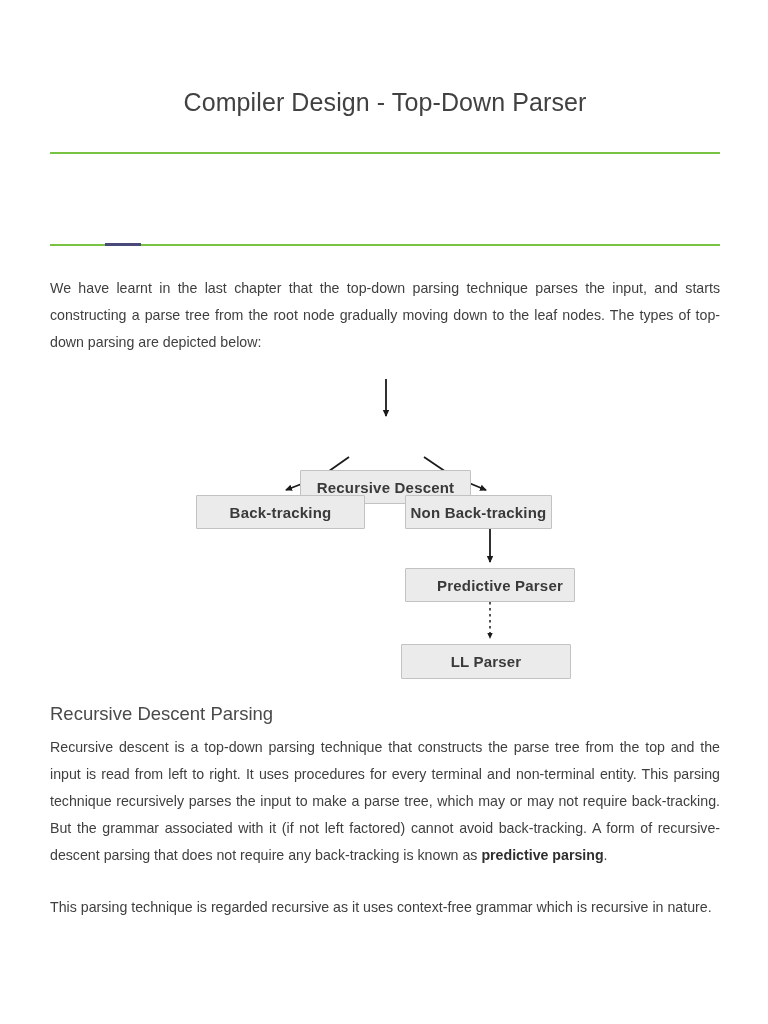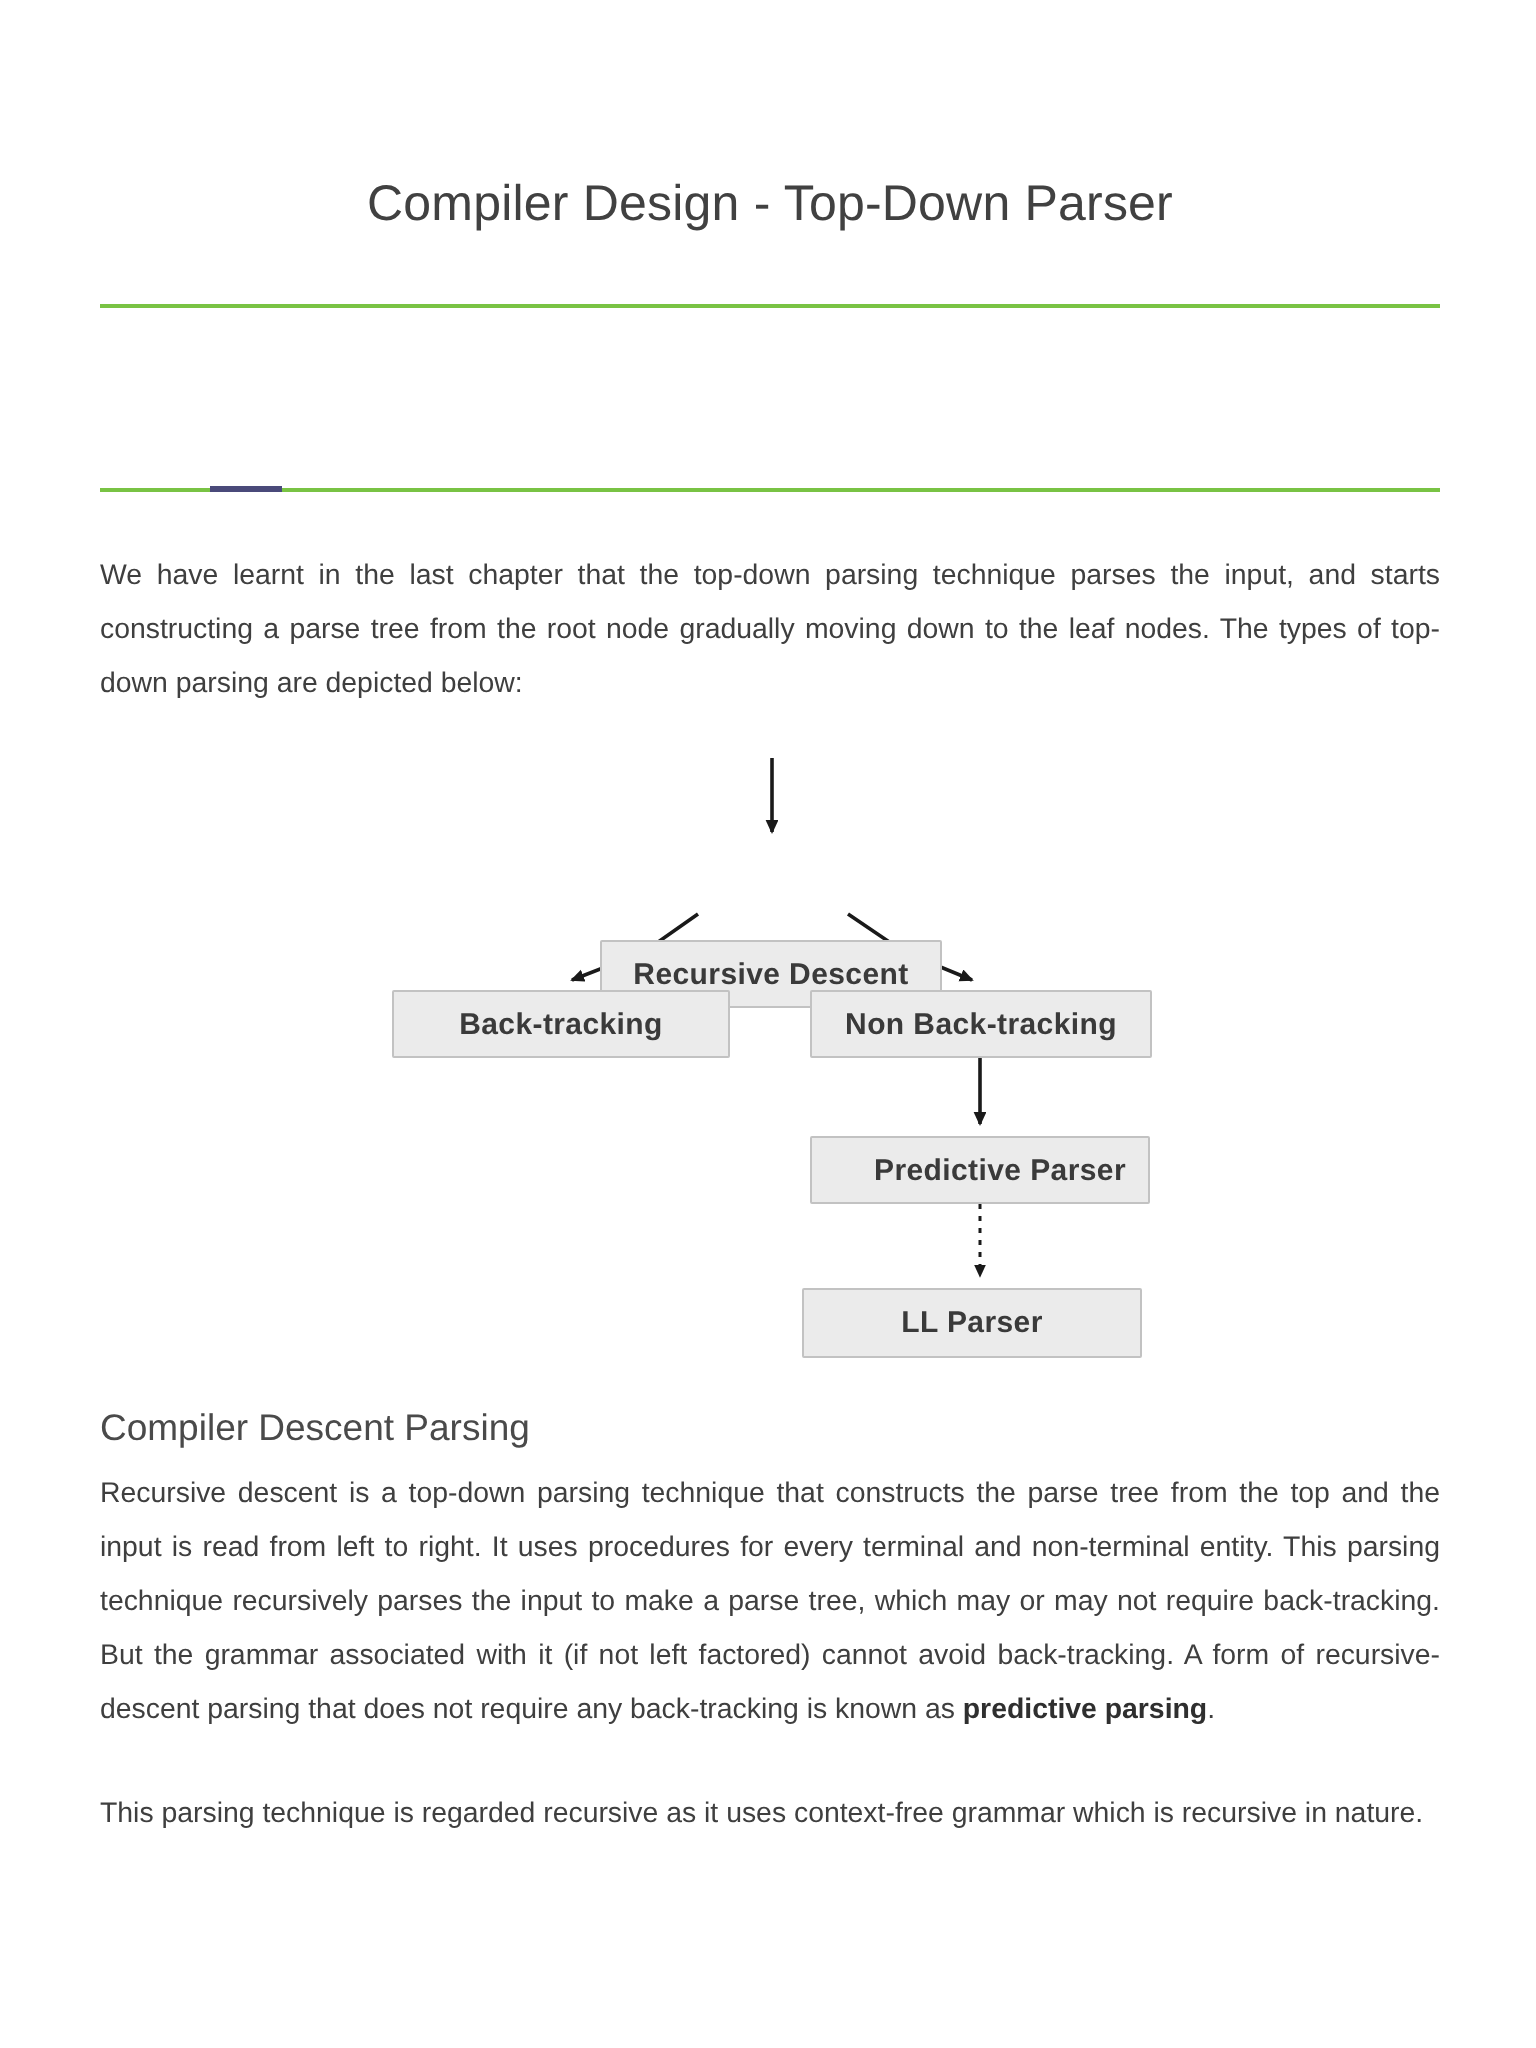--- a/index.html
+++ b/index.html
@@ -105,21 +105,21 @@
     font-size: 15px;
     font-weight: 700;
     color: #3a3a3a;
     letter-spacing: 0.2px;
     white-space: nowrap;
   }
 
   .n-topdown   { left: 301px; top: 15px;  width: 170px; height: 34px; }
   .n-recdesc   { left: 300px; top: 92px;  width: 171px; height: 34px; margin-top: 48px; }
   .n-backtrack { left: 196px; top: 165px; width: 169px; height: 34px; }
-  .n-nonback   { left: 405px; top: 165px; width: 171px; height: 34px; }
+  .n-nonback   { left: 405px; top: 165px; width: 147px; height: 34px; }
   .n-predict   { left: 405px; top: 238px; width: 170px; height: 34px; padding-left: 20px; }
   .n-llparser  { left: 401px; top: 314px; width: 170px; height: 35px; }
 </style>
 </head>
 <body>
 
 <div class="page">
 
   <div class="doc-title">Compiler Design - Top-Down Parser</div>
 
@@ -157,19 +157,19 @@
 
     <div class="node n-backtrack">Back-tracking</div>
 
     <div class="node n-nonback">Non Back-tracking</div>
 
     <div class="node n-predict">Predictive Parser</div>
 
     <div class="node n-llparser">LL Parser</div>
   </div>
 
-  <h2 class="section-title">Compiler Descent Parsing</h2>
+  <h2 class="section-title">Recursive Descent Parsing</h2>
 
   <p class="para p2"><span>Recursive descent is a top-down parsing technique that constructs the parse tree from the top and the input is read from left to right. It uses procedures for every terminal and non-terminal entity. This parsing technique recursively parses the input to make a parse tree, which may or may not require back-tracking. But the grammar associated with it (if not left factored) cannot avoid back-tracking. A form of recursive-descent parsing that does not require any back-tracking is known as </span><b>predictive parsing</b><span>.</span></p>
 
   <p class="para p3">This parsing technique is regarded recursive as it uses context-free grammar which is recursive in nature.</p>
 
 </div>
 
 </body></html>

